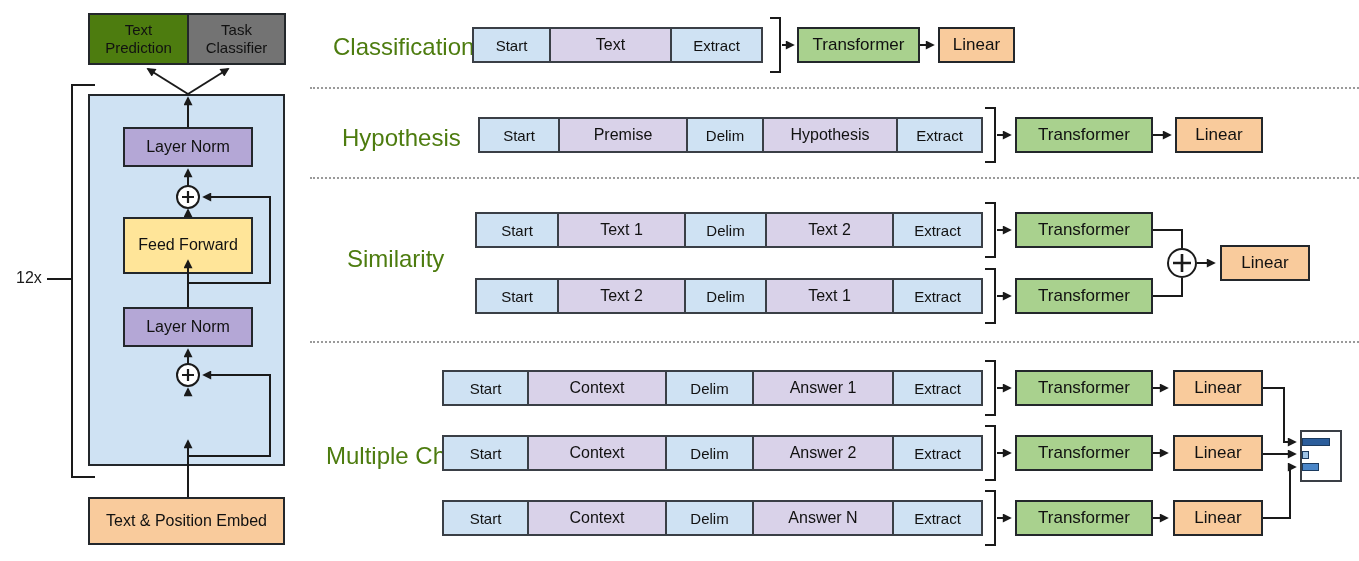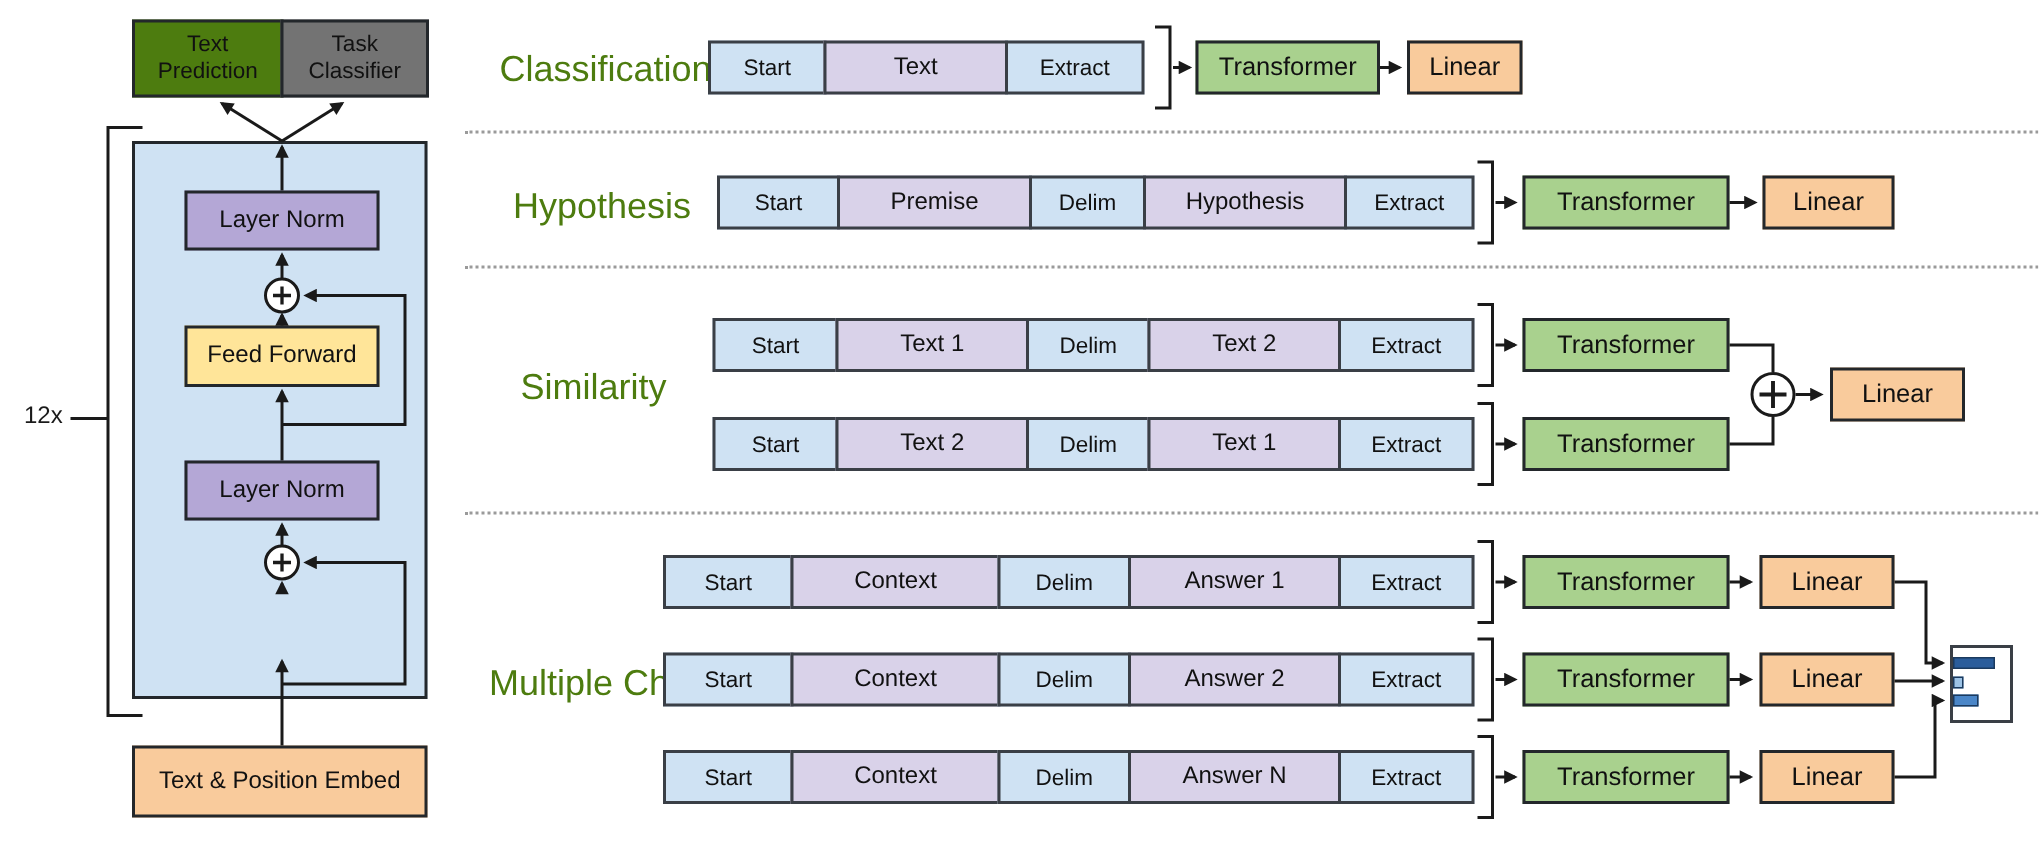--- a/index.html
+++ b/index.html
@@ -35,21 +35,21 @@
 <div id="stage">
 
   <div class="loop-label" style="left:16px;top:269px;">12x</div>
 
   <div class="box green-light" style="left:88px;top:13px;width:101px;height:52px;">Text Prediction</div>
   <div class="box green-dark" style="left:187px;top:13px;width:99px;height:52px;">Task Classifier</div>
 
   <div class="box blue-container" style="left:88px;top:94px;width:197px;height:372px;"></div>
 
   <div class="box purple-block" style="left:123px;top:127px;width:130px;height:40px;">Layer Norm</div>
-  <div class="box yellow-block" style="left:123px;top:217px;width:130px;height:41px;">Feed Forward</div>
+  <div class="box yellow-block" style="left:123px;top:217px;width:130px;height:57px;">Feed Forward</div>
   <div class="box purple-block" style="left:123px;top:307px;width:130px;height:40px;">Layer Norm</div>
   <div class="box orange-block" style="left:88px;top:497px;width:197px;height:48px;">Text &amp; Position Embed</div>
 
   <div class="sep" style="left:310px;top:87px;width:1049px;"></div>
   <div class="sep" style="left:310px;top:177px;width:1049px;"></div>
   <div class="sep" style="left:310px;top:341px;width:1049px;"></div>
 
   <div class="task-label" style="left:333px;top:33px;">Classification</div>
   <div class="task-label" style="left:342px;top:124px;">Hypothesis</div>
   <div class="task-label" style="left:347px;top:245px;">Similarity</div>

